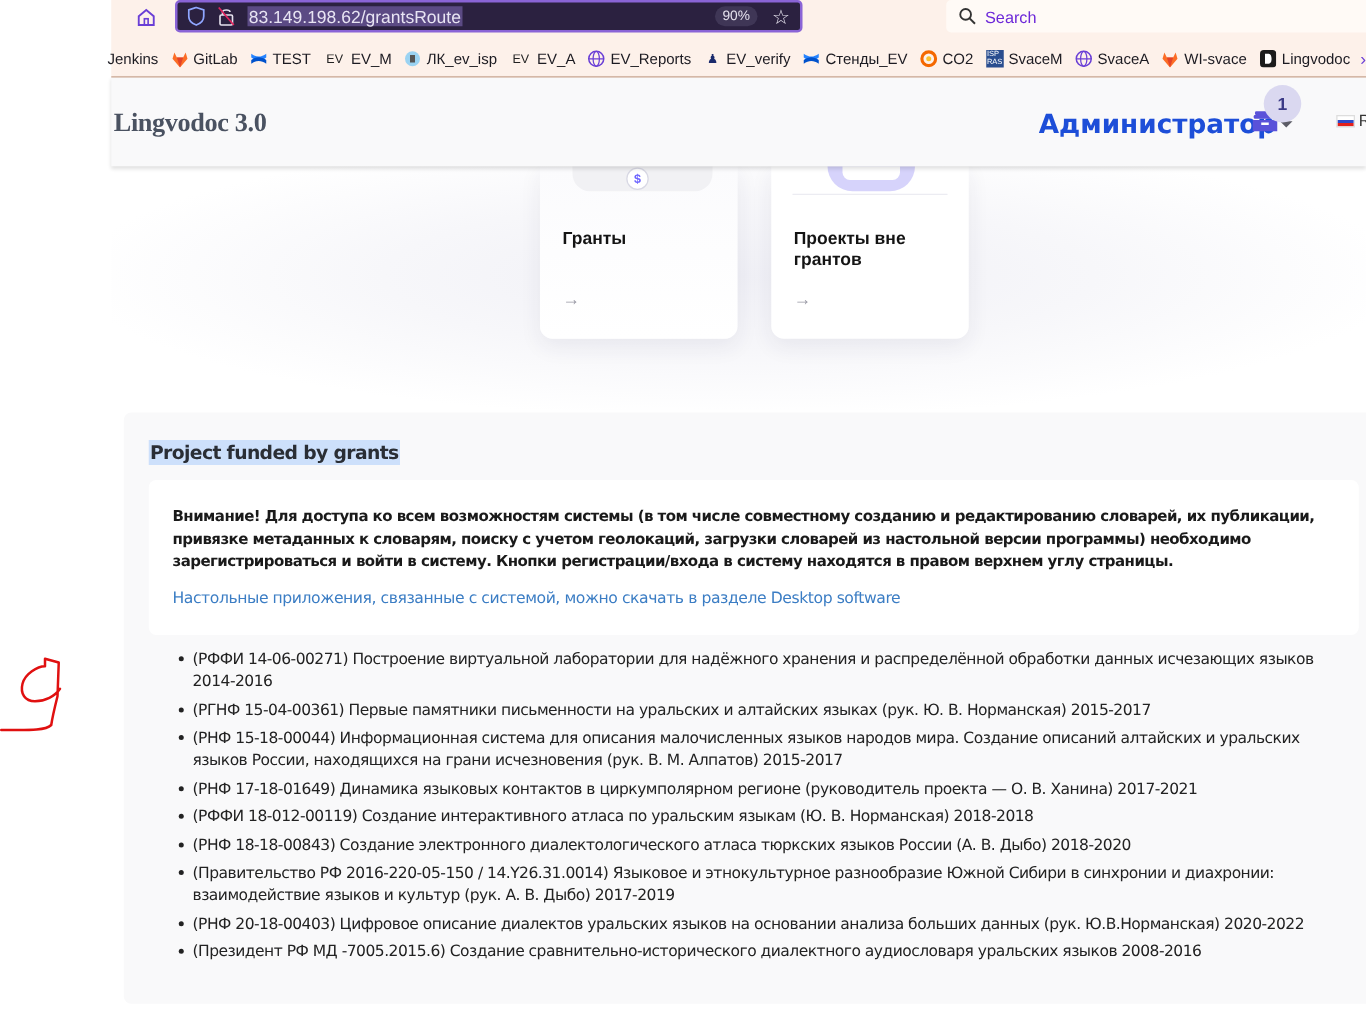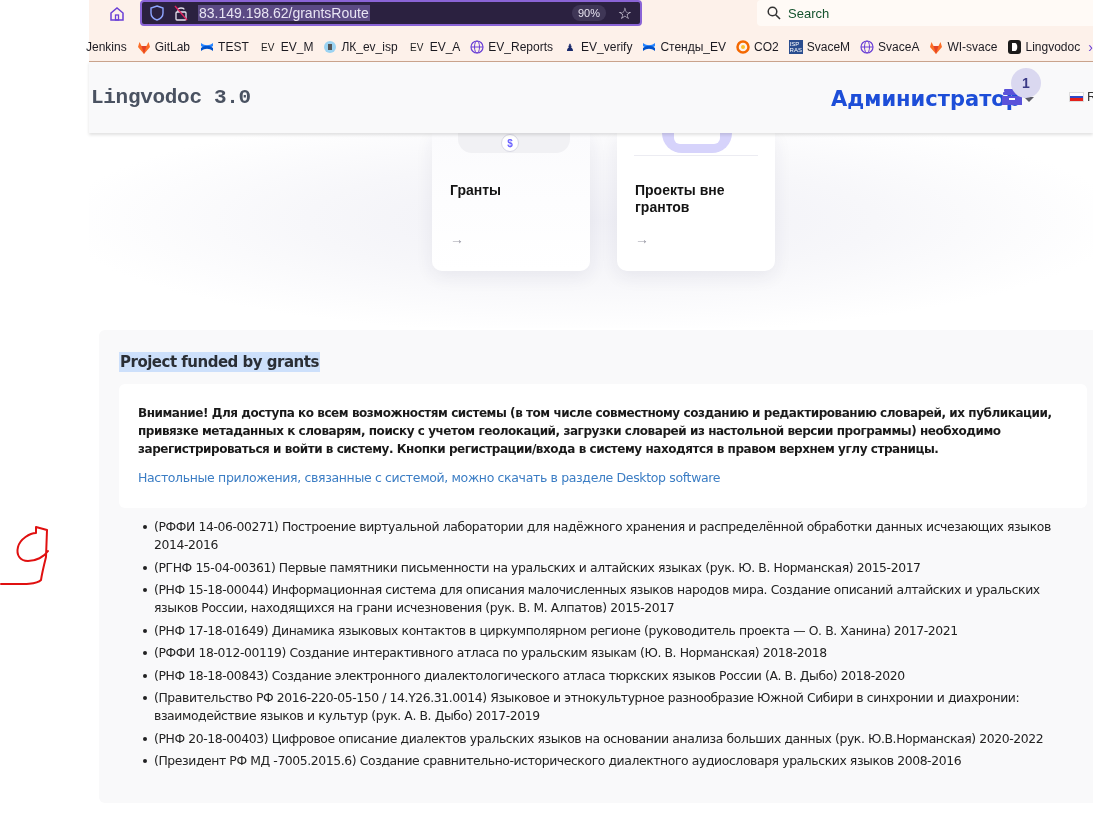--- a/index.html
+++ b/index.html
@@ -10,31 +10,31 @@
   .chrome-topbar { position: absolute; left: 0; top: 0; width: 1004px; height: 28px; }
   .home-btn { position: absolute; left: 18px; top: 4px; width: 20px; height: 20px; color: #6a3fd6; font-size: 16px; display:flex; align-items:center; justify-content:center; }
   .urlbar { position: absolute; left: 51px; top: 0; width: 502px; height: 26px; background: #2b2140; border: 2px solid #8a64d6; border-radius: 4px; display: flex; align-items: center; }
   .urlbar .shield { margin-left: 8px; width: 14px; height: 16px; }
   .urlbar .lock { margin-left: 10px; width: 14px; height: 16px; }
   .urlbar .url-text { margin-left: 10px; color: #e8e4f3; font-size: 14px; background: #5b4a84; padding: 0 1px; }
   .urlbar .zoom-badge { position: absolute; right: 34px; top: 3px; background: #3f3656; color: #e6e2ee; font-size: 11px; padding: 2px 6px; border-radius: 8px; }
   .urlbar .star { position: absolute; right: 8px; top: 2px; color: #e6e2ee; font-size: 16px; }
   .searchbar { position: absolute; left: 668px; top: 0; width: 336px; height: 26px; background: #fffaf6; display: flex; align-items: center; border-radius: 4px 0 0 4px; }
   .searchbar .search-glyph { margin-left: 10px; width: 14px; height: 14px; }
-  .searchbar .search-ph { margin-left: 7px; color: #14532d; font-size: 13px; }
+  .searchbar .search-ph { margin-left: 7px; color: #6d28d9; font-size: 13px; }
 
   .bookmarks { position: absolute; left: 0; top: 36px; height: 22px; display: flex; align-items: center; white-space: nowrap; }
   .bm { display: flex; align-items: center; font-size: 12px; color: #1c1b22; margin-right: 10px; }
   .bm .ico { width: 14px; height: 14px; margin-right: 4px; display:inline-flex; align-items:center; justify-content:center; font-size: 10px; font-weight: normal; }
   .bm-jenkins { margin-left: -3px; }
   .bm-more { color: #6a3fd6; font-size: 14px; margin-left: -2px; }
 
   
   .app-header { position: absolute; left: 89px; top: 61px; width: 1004px; height: 72px; background: #f9f9fa; border-top: 1px solid #c9a38c; box-shadow: 0 2px 3px rgba(0,0,0,0.12); z-index: 5; }
-  .app-title { position: absolute; left: 2px; top: 24px; font-size: 21px; font-weight: bold; color: #4a5261; font-family: Liberation Mono, monospace; letter-spacing: -0.3px; }
+  .app-title { position: absolute; left: 2px; top: 24px; font-size: 21px; font-weight: bold; color: #4a5261; font-family: Liberation Serif, serif; letter-spacing: -0.3px; }
   .user-menu { position: absolute; left: 742px; top: 25px; font-size: 21px; font-weight: bold; color: #1d4ed8; display: flex; align-items: center; font-family: "DejaVu Sans", sans-serif; }
   .user-menu .caret { margin-left: 3px; width: 0; height: 0; border-left: 5px solid transparent; border-right: 5px solid transparent; border-top: 5px solid #5c5c66; }
   .inbox { position: absolute; left: 913px; top: 26px; width: 20px; height: 18px; }
   .inbox-badge { position: absolute; left: 922px; top: 6px; width: 30px; height: 30px; border-radius: 50%; background: #dad8f0; color: #3b3a86; font-weight: bold; font-size: 14px; display: flex; align-items: center; justify-content: center; }
   .lang-flag { position: absolute; left: 980px; top: 30px; width: 15px; height: 10px; background: linear-gradient(#fff 0 33%, #2f49c7 33% 66%, #e3201b 66% 100%); border: 1px solid #ddd; }
   .lang-text { position: absolute; left: 998px; top: 27px; font-size: 13px; color: #333; }
 
   
   .page { position: absolute; left: 89px; top: 133px; width: 1004px; height: 692px; background: #ffffff; }
   .hero-bg { position: absolute; left: 0; top: 0; width: 1004px; height: 195px; background: radial-gradient(ellipse at 50% 45%, #f0f0f6 0%, #f7f7fa 40%, #ffffff 75%); }

